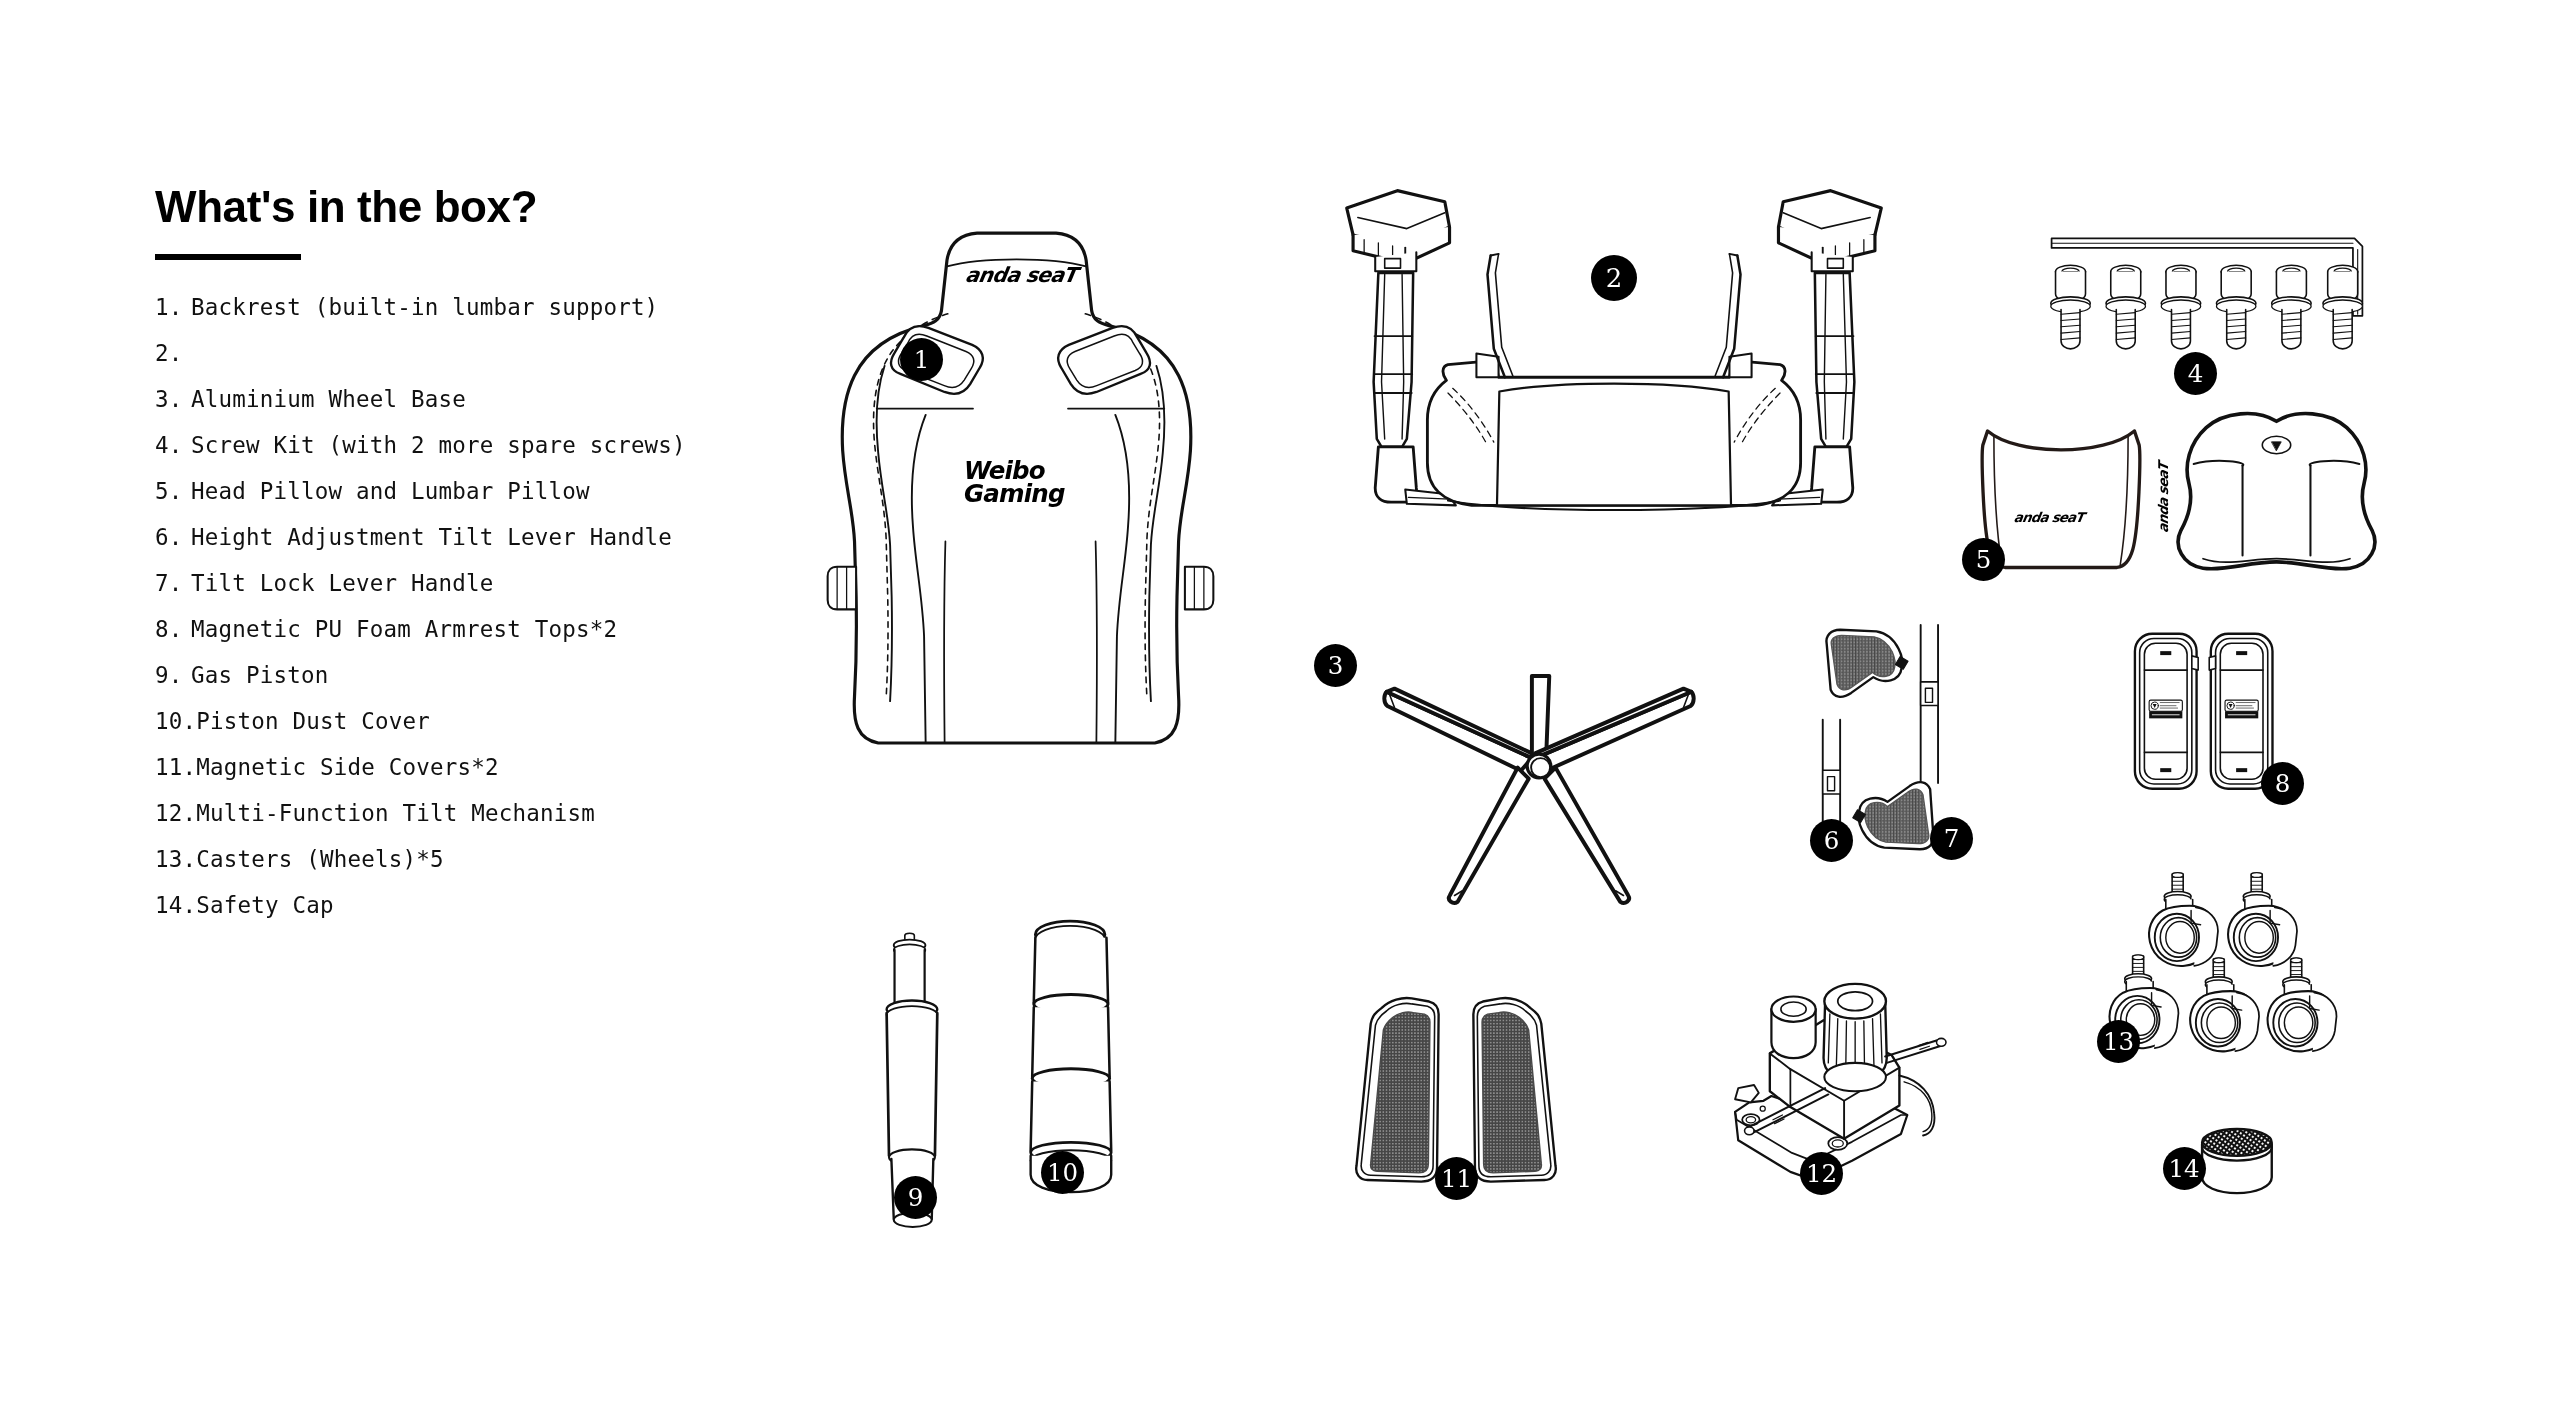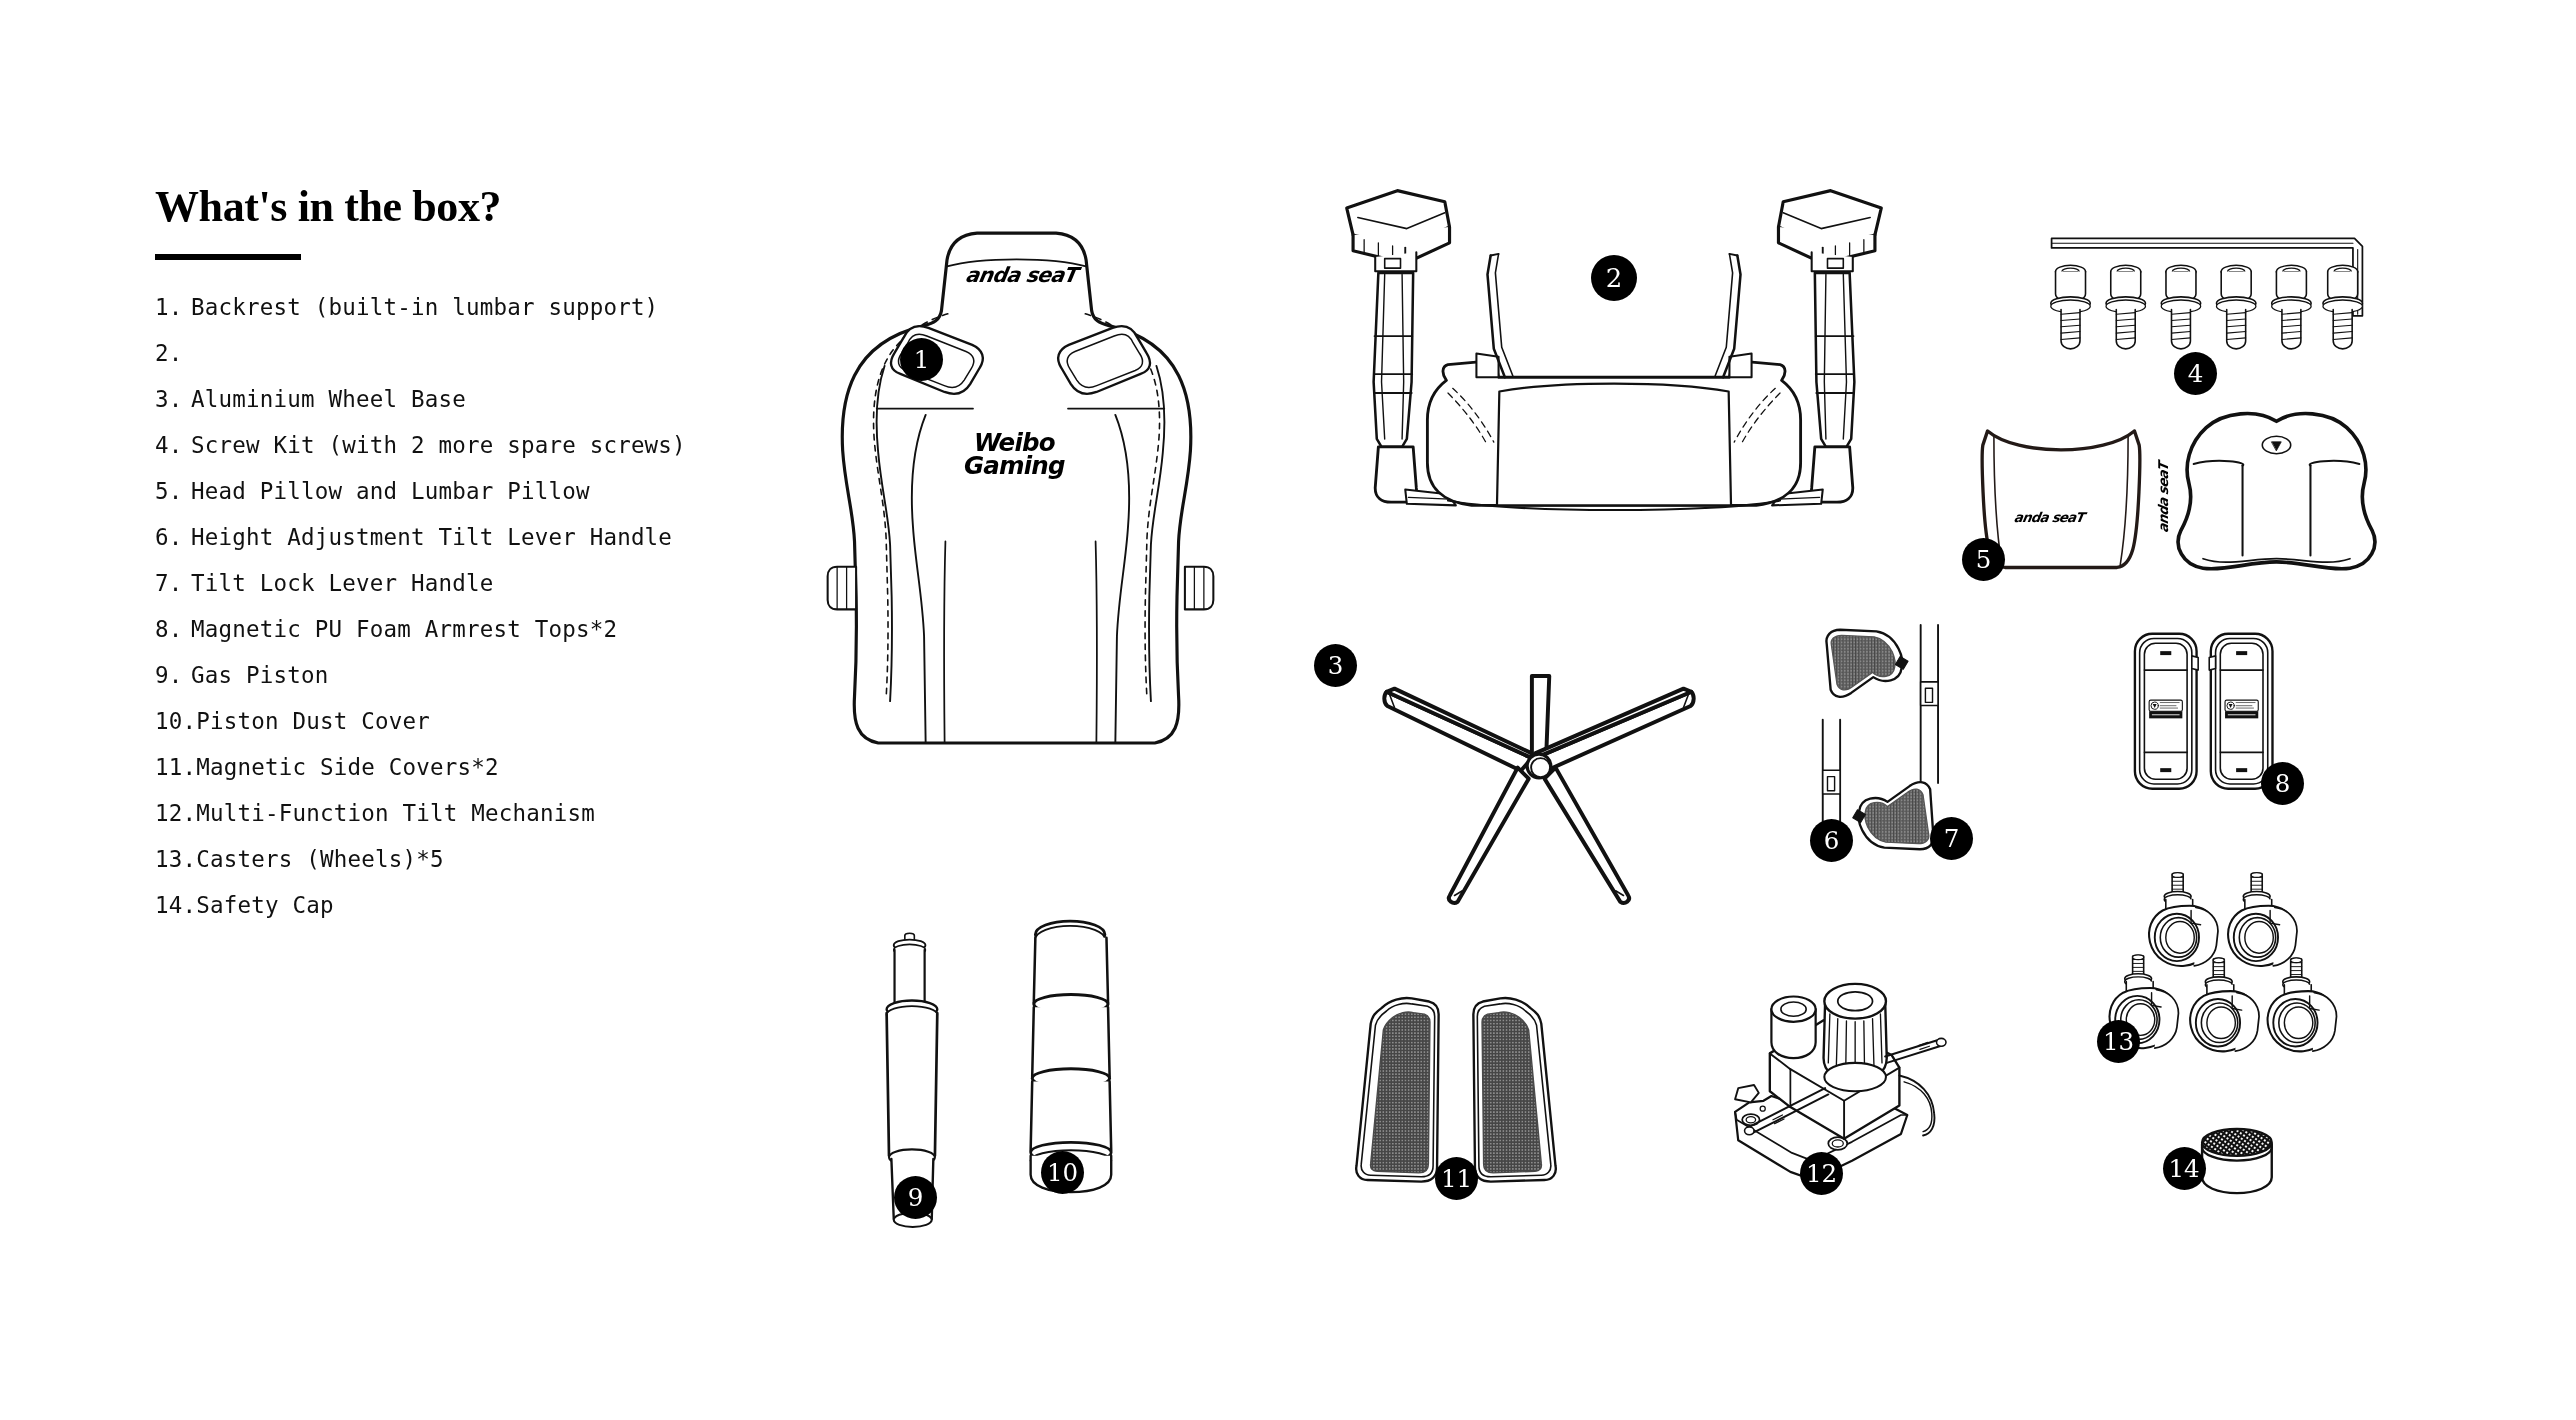--- a/index.html
+++ b/index.html
@@ -7,21 +7,21 @@
   body{
     width:2576px;height:1420px;position:relative;overflow:hidden;
     font-family:"Liberation Sans", sans-serif;
     -webkit-font-smoothing:antialiased;
   }
   .page{position:absolute;inset:0;background:#fff;}
 
   
   .text-col{position:absolute;left:155px;top:184px;width:649px;}
   .page-title{
-    font-family:Liberation Serif, serif;
+    font-family:Liberation Sans, sans-serif;
     font-weight:bold;
     font-size:44px;
     letter-spacing:-0.4px;
     color:#000;
     line-height:1.05;
     margin:0;
     white-space:nowrap;
   }
   .title-rule{
     width:146px;height:5.5px;background:#000;margin-top:24px;margin-bottom:24px;
@@ -72,28 +72,29 @@
     letter-spacing:-0.8px;
     color:#000;
     white-space:nowrap;
     transform-origin:center;
   }
   .logo-weibo{
     font-family:"DejaVu Sans","Liberation Sans",sans-serif;
     font-weight:bold;font-style:italic;
     color:#000;
     line-height:0.92;
-    text-align:center;
+    text-align:left;
     white-space:nowrap;
     letter-spacing:-0.8px;
     text-shadow:
       -1.3px -1.3px 0 #fff, 1.3px -1.3px 0 #fff,
       -1.3px  1.3px 0 #fff, 1.3px  1.3px 0 #fff,
       -2.1px 0 0 #fff, 2.1px 0 0 #fff,
       0 -2.1px 0 #fff, 0 2.1px 0 #fff;
+    margin-top: 28px;
   }
 </style>
 </head>
 <body>
 
 <div class="page">
 
   <div class="text-col">
     <h1 class="page-title">What's in the box?</h1>
     <div class="title-rule"></div>

